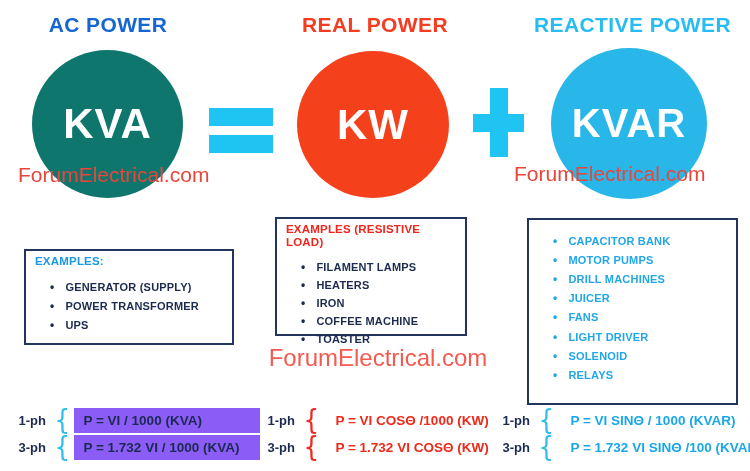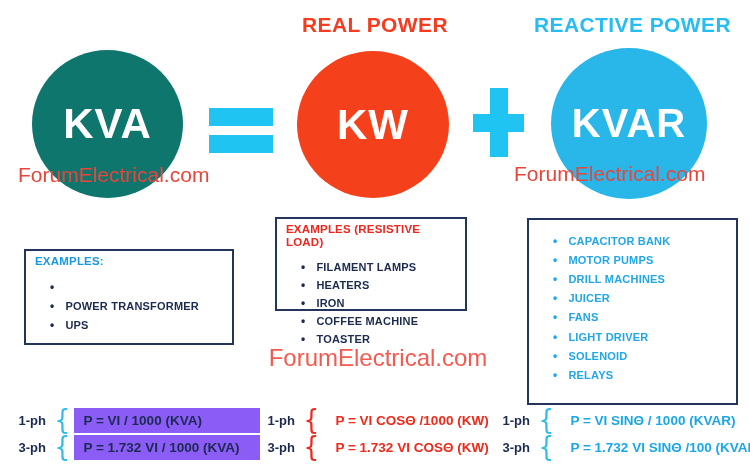--- a/index.html
+++ b/index.html
@@ -28,21 +28,21 @@
 
   
   .wm{position:absolute;color:#e8453b;white-space:nowrap;}
   .wm-1{left:18px;top:163px;font-size:21px;}
   .wm-2{left:514px;top:162px;font-size:21px;}
   .wm-3{left:258px;top:344px;width:240px;font-size:24px;color:#f45a50;text-align:center;}
 
   
   .box{position:absolute;border:2px solid #23355c;box-sizing:border-box;padding:4px 9px;background:#fff;}
   .box-1{left:24px;top:217px;width:210px;height:96px;margin-top:32px;}
-  .box-2{left:275px;top:217px;width:192px;height:94px;}
+  .box-2{left:275px;top:217px;width:192px;height:119px;}
   .box-3{left:527px;top:218px;width:211px;height:187px;}
   .box-title{font-size:11.5px;font-weight:700;line-height:13px;letter-spacing:.2px;}
   .tt-1{color:#1899e6;}
   .tt-2{color:#f0251c;}
   .tt-3{color:#29aeea;max-width:176px;line-height:14.5px;}
   .items{margin-top:9px;margin-left:15px;}
   .box-3 .items{margin-top:7px;}
   .item{display:flex;align-items:center;gap:11px;font-size:11px;font-weight:700;letter-spacing:.2px;white-space:nowrap;}
   .box-1 .item{height:19px;color:#1b2a4e;}
   .box-2 .item{height:18px;color:#1b2a4e;}
@@ -61,20 +61,21 @@
          color:#1b2a52;font-size:13.5px;font-weight:700;white-space:nowrap;}
   .ftext{font-size:13.5px;font-weight:700;margin-left:12px;white-space:nowrap;}
   .t-red{color:#ee2a1a;}
   .t-cyan{color:#1aa7e9;}
 </style>
 </head>
 <body>
 
 <div class="stage">
 
+  <div class="hdr hdr-1">AC POWER</div>
   <div class="hdr hdr-2">REAL POWER</div>
   <div class="hdr hdr-3">REACTIVE POWER</div>
 
   <div class="circle circle-1">
     <span class="clabel">KVA</span>
   </div>
   <div class="circle circle-2">
     <span class="clabel">KW</span>
   </div>
   <div class="circle circle-3">
@@ -89,20 +90,21 @@
 
   <div class="wm wm-1">ForumElectrical.com</div>
   <div class="wm wm-2">ForumElectrical.com</div>
   <div class="wm wm-3">ForumElectrical.com</div>
 
   <div class="box box-1">
     <div class="box-title tt-1">EXAMPLES:</div>
     <div class="items">
       <div class="item">
         <span class="dot">•</span>
+        <span>GENERATOR (SUPPLY)</span>
       </div>
       <div class="item">
         <span class="dot">•</span>
         <span>POWER TRANSFORMER</span>
       </div>
       <div class="item">
         <span class="dot">•</span>
         <span>UPS</span>
       </div>
     </div>

